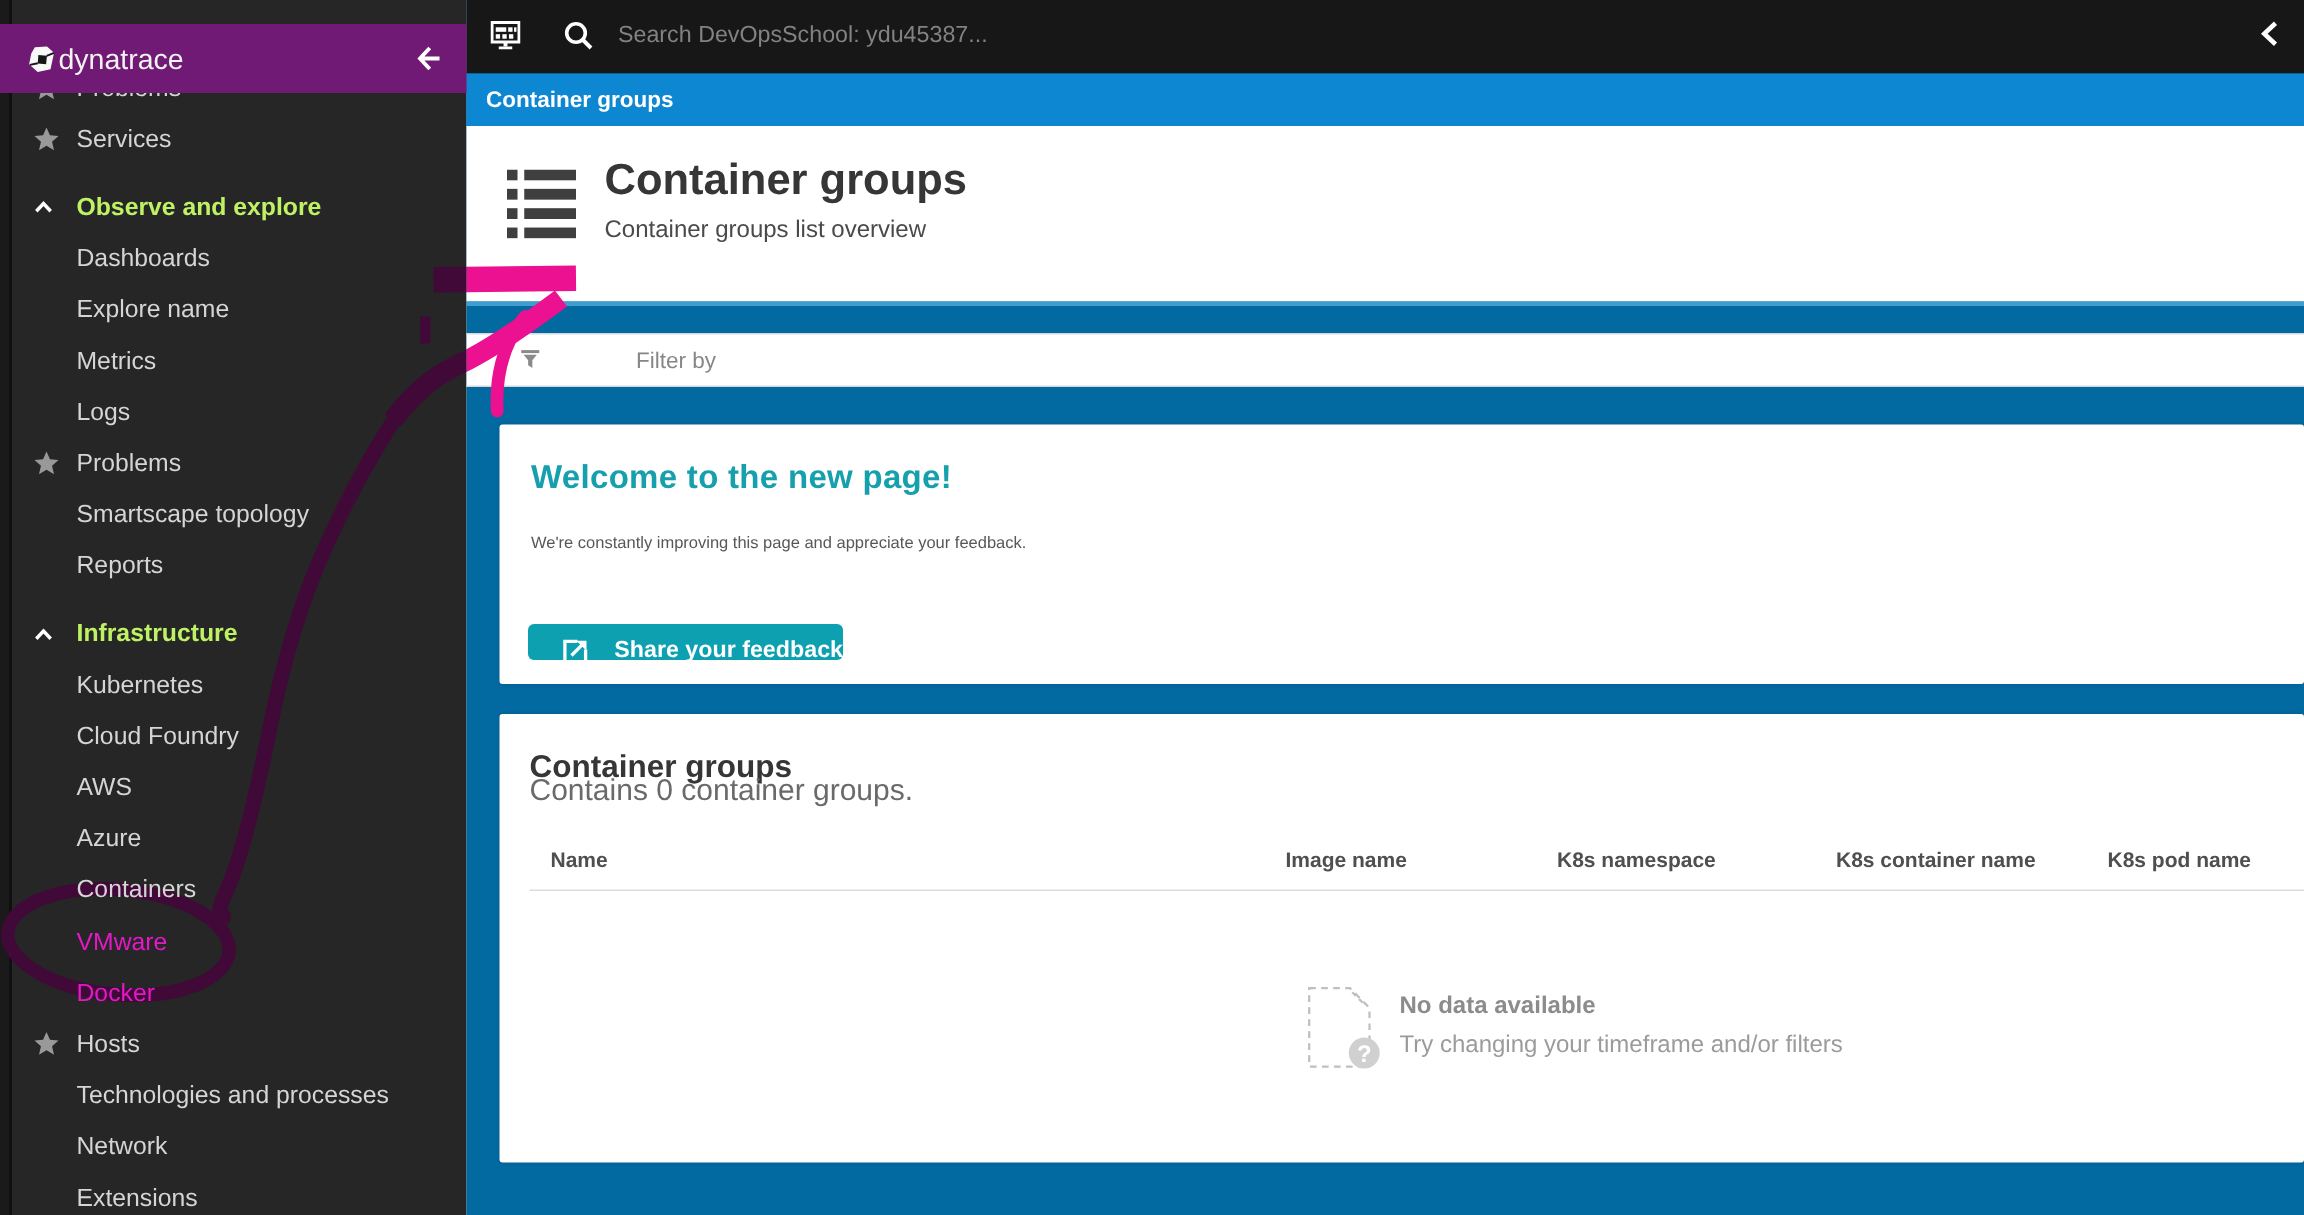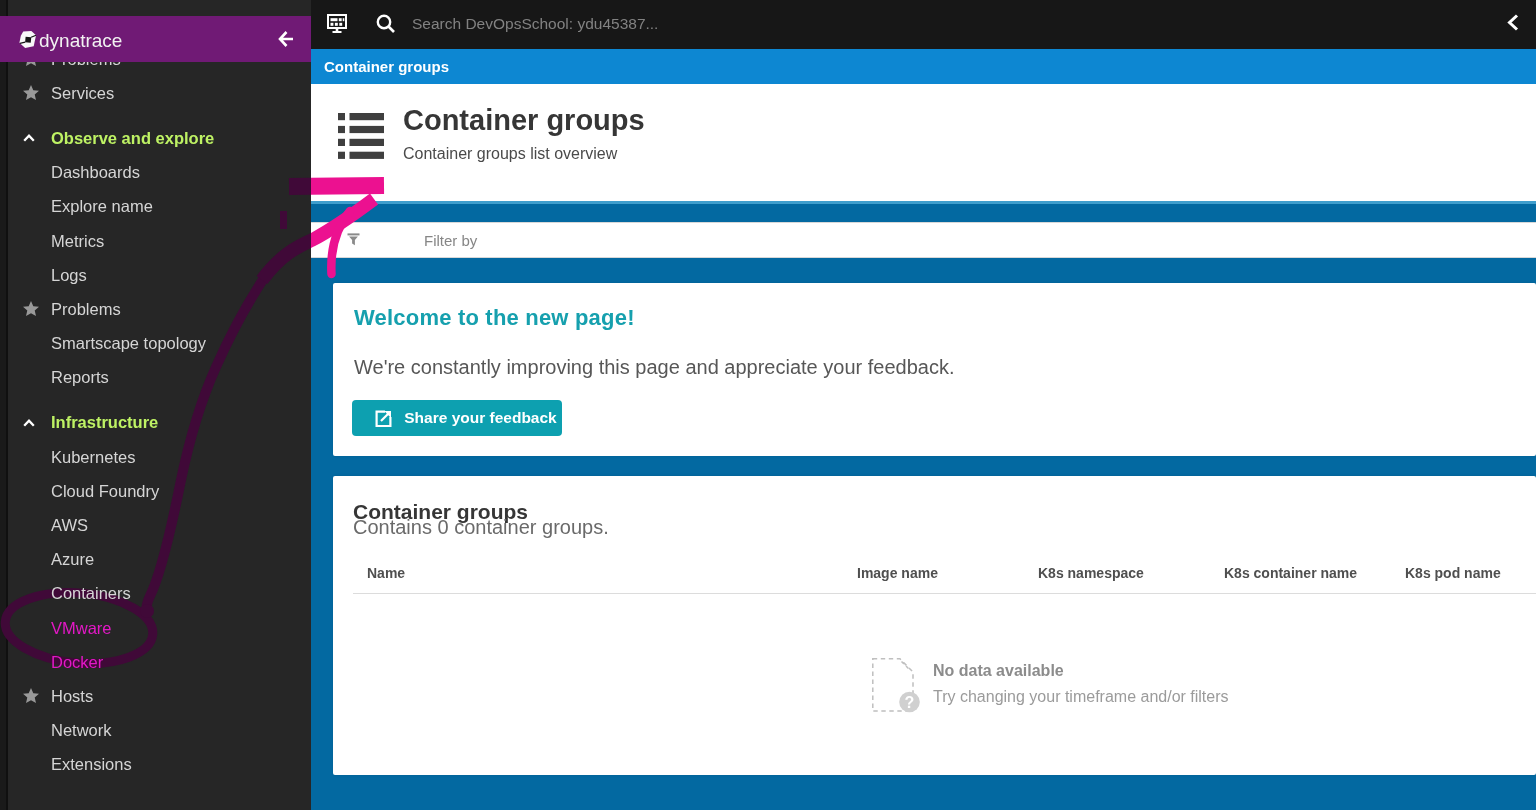--- a/index.html
+++ b/index.html
@@ -21,22 +21,22 @@
 #pagehead { position:absolute; left:0; top:84px; width:1225px; height:117px; background:#ffffff; }
 #blueline { position:absolute; left:0; top:201px; width:1225px; height:3px; background:#3f9ecd; }
 #h1 { position:absolute; left:92px; top:20px; font-size:29px; font-weight:bold; color:#363636; }
 #h1sub { position:absolute; left:92px; top:61px; font-size:16px; color:#4a4a4a; }
 #filterbar { position:absolute; left:0; top:222px; width:1225px; height:36px; background:#fff; border-top:1px solid #d8d8d8; border-bottom:1px solid #d8d8d8; }
 #filtertxt { position:absolute; left:75px; top:9px; font-size:15px; color:#868686;margin-left:38px; }
 .card { position:absolute; left:22px; width:1203px; background:#fff; box-shadow:0 0 3px rgba(0,0,0,0.10); border-radius:2px; }
 #card1 { top:283px; height:173px; }
 #card2 { top:476px; height:299px; }
 #welc { position:absolute; left:21px; top:22px; font-size:22px; font-weight:bold; color:#16a0ae; letter-spacing:0.2px; }
-#wtxt { position:absolute; left:21px; top:73px; font-size:20px; color:#575757; }
-#fbtn { position:absolute; left:19px; top:117px; width:210px; height:36px; background:#0da0b0; border-radius:4px; color:#fff; font-weight:bold; font-size:15.5px; line-height:36px; text-align:center; }
+#wtxt { position:absolute; left:21px; top:73px; font-size:11px; color:#575757; }
+#fbtn { position:absolute; left:19px; top:133px; width:210px; height:24px; background:#0da0b0; border-radius:4px; color:#fff; font-weight:bold; font-size:15.5px; line-height:36px; text-align:right; }
 #fbtn span { margin-left:47px; }
 #cg2 { position:absolute; left:20px; top:24px; font-size:21px; font-weight:bold; color:#363636; }
 #cg2sub { position:absolute; left:20px; top:40px; font-size:20px; color:#6a6a6a; }
 .th { position:absolute; top:89px; font-size:14px; font-weight:bold; color:#4f4f4f; }
 #thline { position:absolute; left:20px; right:0px; top:117px; border-bottom:1px solid #dcdcdc; }
 #nodata-title { position:absolute; left:600px; top:186px; font-size:16px; font-weight:bold; color:#8c8c8c; }
 #nodata-sub { position:absolute; left:600px; top:212px; font-size:16px; color:#9b9b9b;text-align:center; }
 #annot { position:absolute; left:0; top:0; width:1536px; height:810px; pointer-events:none; }
 </style>
 </head>
@@ -78,20 +78,21 @@
     <div class="nitem">Kubernetes</div>
     <div class="nitem">Cloud Foundry</div>
     <div class="nitem">AWS</div>
     <div class="nitem">Azure</div>
     <div class="nitem">Containers</div>
     <div class="nitem magenta">VMware</div>
     <div class="nitem magenta">Docker</div>
     <div class="nitem"><svg class="icon" width="18" height="18" viewBox="0 0 18 18">
           <path d="M9 1l2.3 5.2 5.7.5-4.3 3.8 1.3 5.6L9 13.2 4 16.1l1.3-5.6L1 6.7l5.7-.5z" fill="#999"></path>
         </svg>Hosts</div>
+    <div class="nitem">Technologies and processes</div>
     <div class="nitem">Network</div>
     <div class="nitem">Extensions</div>
   </nav>
   <div id="logobar">
     <svg style="position:absolute;left:18px;top:14px" width="19" height="19" viewBox="0 0 20 20">
         <path d="M5.5 1.5 L14 1 L19 5.5 L16.5 17 L7.5 19 L1.5 13.5 L3 6 Z" fill="#f8f8f8"></path>
         <path d="M8 7 L14 7.5 L13.4 13.5 L7.5 13 Z" fill="#161616"></path>
         <path d="M19 5.5 L13.8 7.6 M2 14 L7.6 12.8" stroke="#161616" stroke-width="1.3"></path>
       </svg>
     <div id="logotext">dynatrace</div>

